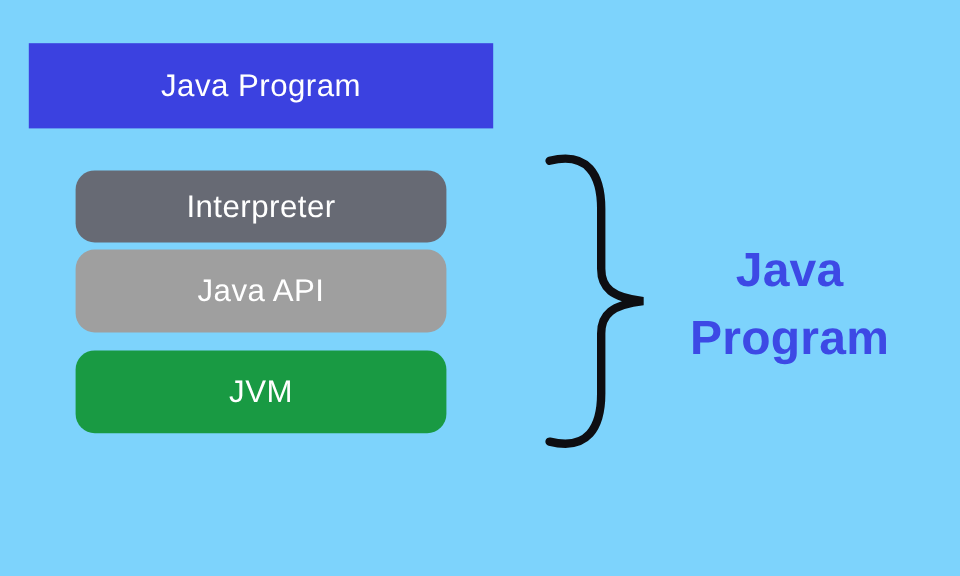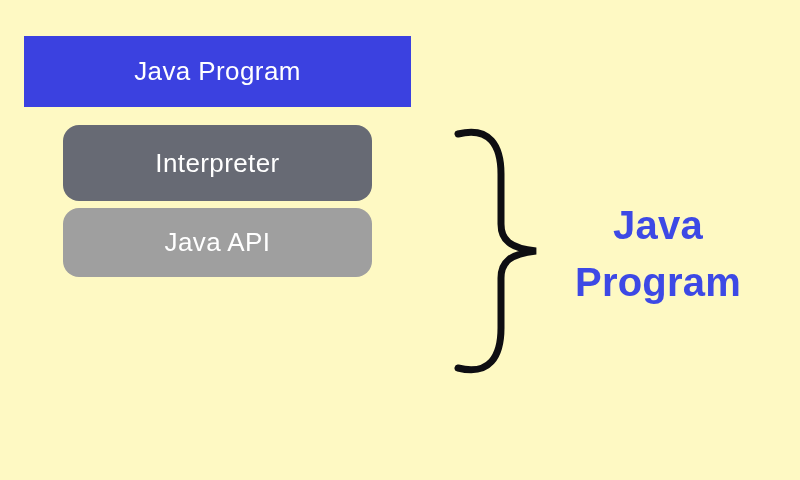--- a/index.html
+++ b/index.html
@@ -5,21 +5,21 @@
   html, body {
     margin: 0;
     padding: 0;
     background: #ffffff;
     font-family: "Liberation Sans", sans-serif;
   }
   .canvas {
     position: relative;
     width: 800px;
     height: 480px;
-    background: #fef9c3;
+    background: #7dd3fc;
     overflow: hidden;
   }
   .layer {
     position: absolute;
     display: flex;
     align-items: center;
     justify-content: center;
     color: #ffffff;
     font-size: 26px;
     font-weight: 500;
@@ -30,21 +30,21 @@
     left: 24px;
     width: 387px;
   }
   .bar-top   { top: 36px;  height: 71px; }
   .bar-bottom{ top: 383px; height: 70px; }
   .rounded {
     left: 63px;
     width: 309px;
     border-radius: 16px;
   }
-  .box-interpreter { top: 125px; height: 76px; }
+  .box-interpreter { top: 142px; height: 60px; }
   .box-javaapi     { top: 208px; height: 69px; }
   .box-jvm         { top: 292px; height: 69px; }
   .brace-svg {
     position: absolute;
     left: 452px;
     top: 122px;
     width: 90px;
     height: 258px;
   }
   .brace-label {
@@ -69,20 +69,23 @@
   </div>
 
   <div class="layer rounded box-interpreter" style="background: rgb(103, 106, 116);">
     <span>Interpreter</span>
   </div>
 
   <div class="layer rounded box-javaapi" style="background: rgb(159, 159, 159);">
     <span>Java API</span>
   </div>
 
+  <div class="layer rounded box-jvm" style="background: rgb(25, 154, 67);">
+    <span>JVM</span>
+  </div>
 
 
   <svg class="brace-svg" viewBox="0 0 90 258" fill="none" xmlns="http://www.w3.org/2000/svg">
     <path d="M 6 12
              C 38 4, 49 24, 49 52
              L 49 102
              C 49 118, 58 126, 84 129
              C 58 132, 49 140, 49 156
              L 49 206
              C 49 234, 38 254, 6 246" stroke-width="7" stroke-linecap="round" fill="none" stroke="#0e0e12"></path>

